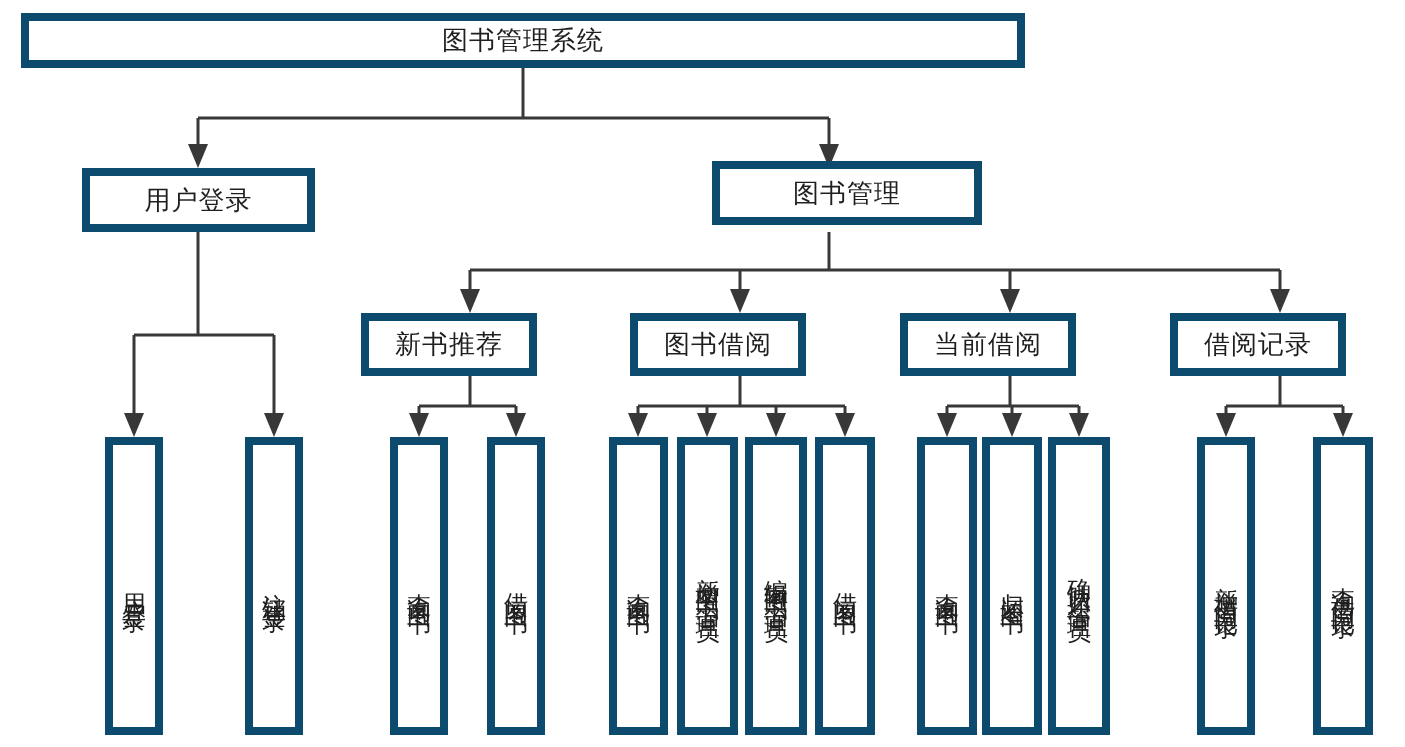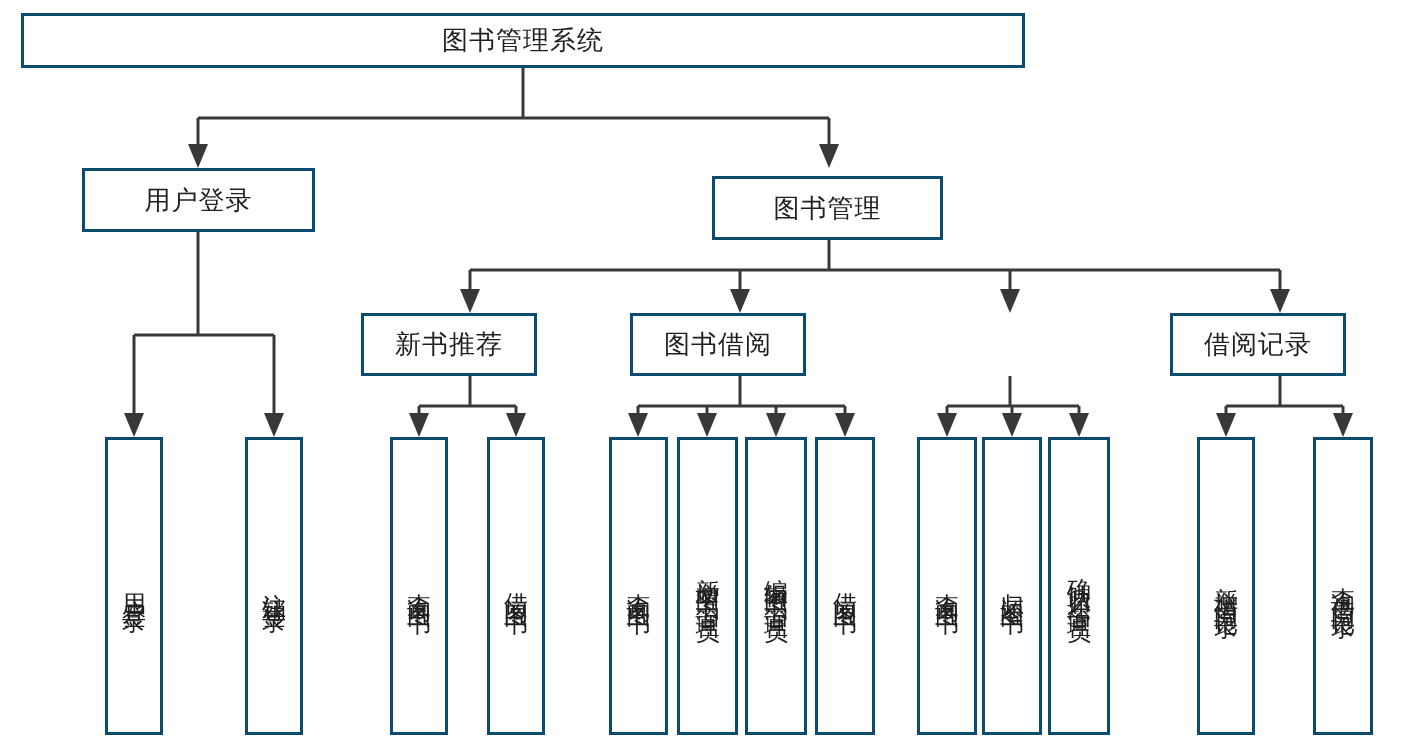--- a/index.html
+++ b/index.html
@@ -12,37 +12,37 @@
     overflow: hidden;
   }
   #wires {
     position: absolute;
     left: 0; top: 0;
     width: 1405px; height: 747px;
   }
   .node {
     position: absolute;
     box-sizing: border-box;
-    border: 3px solid #0c4a6e;
+    border: 8px solid #0c4a6e;
     background: #ffffff;
     display: flex;
     align-items: center;
     justify-content: center;
   }
   .node .lbl {
     color: #1f1f1f;
     font-size: 26px;
     letter-spacing: 1px;
     white-space: nowrap;
   }
   
   #n-root { left: 21px; top: 13px; width: 1004px; height: 55px; }
   
   #n-l2-0 { left: 82px;  top: 168px; width: 233px; height: 64px; }
-  #n-l2-1 { left: 712px; top: 176px; width: 231px; height: 64px; }
+  #n-l2-1 { left: 712px; top: 161px; width: 270px; height: 64px; }
   
   .l3 { top: 313px; height: 63px; width: 176px; }
   #n-l3-0 { left: 361px; }
   #n-l3-1 { left: 630px; }
   #n-l3-2 { left: 900px; }
   #n-l3-3 { left: 1170px; }
   
   .leaf { top: 437px; height: 298px; }
   .leaf .lbl {
     writing-mode: vertical-rl;
@@ -164,20 +164,23 @@
   <div class="node" id="n-l2-1">
     <span class="lbl">图书管理</span>
   </div>
 
   <div class="node l3" id="n-l3-0">
     <span class="lbl">新书推荐</span>
   </div>
   <div class="node l3" id="n-l3-1">
     <span class="lbl">图书借阅</span>
   </div>
+  <div class="node l3" id="n-l3-2">
+    <span class="lbl">当前借阅</span>
+  </div>
   <div class="node l3" id="n-l3-3">
     <span class="lbl">借阅记录</span>
   </div>
 
   <div class="node leaf" id="n-leaf-0">
     <span class="lbl">用户登录</span>
   </div>
   <div class="node leaf" id="n-leaf-1">
     <span class="lbl">注销登录</span>
   </div>

